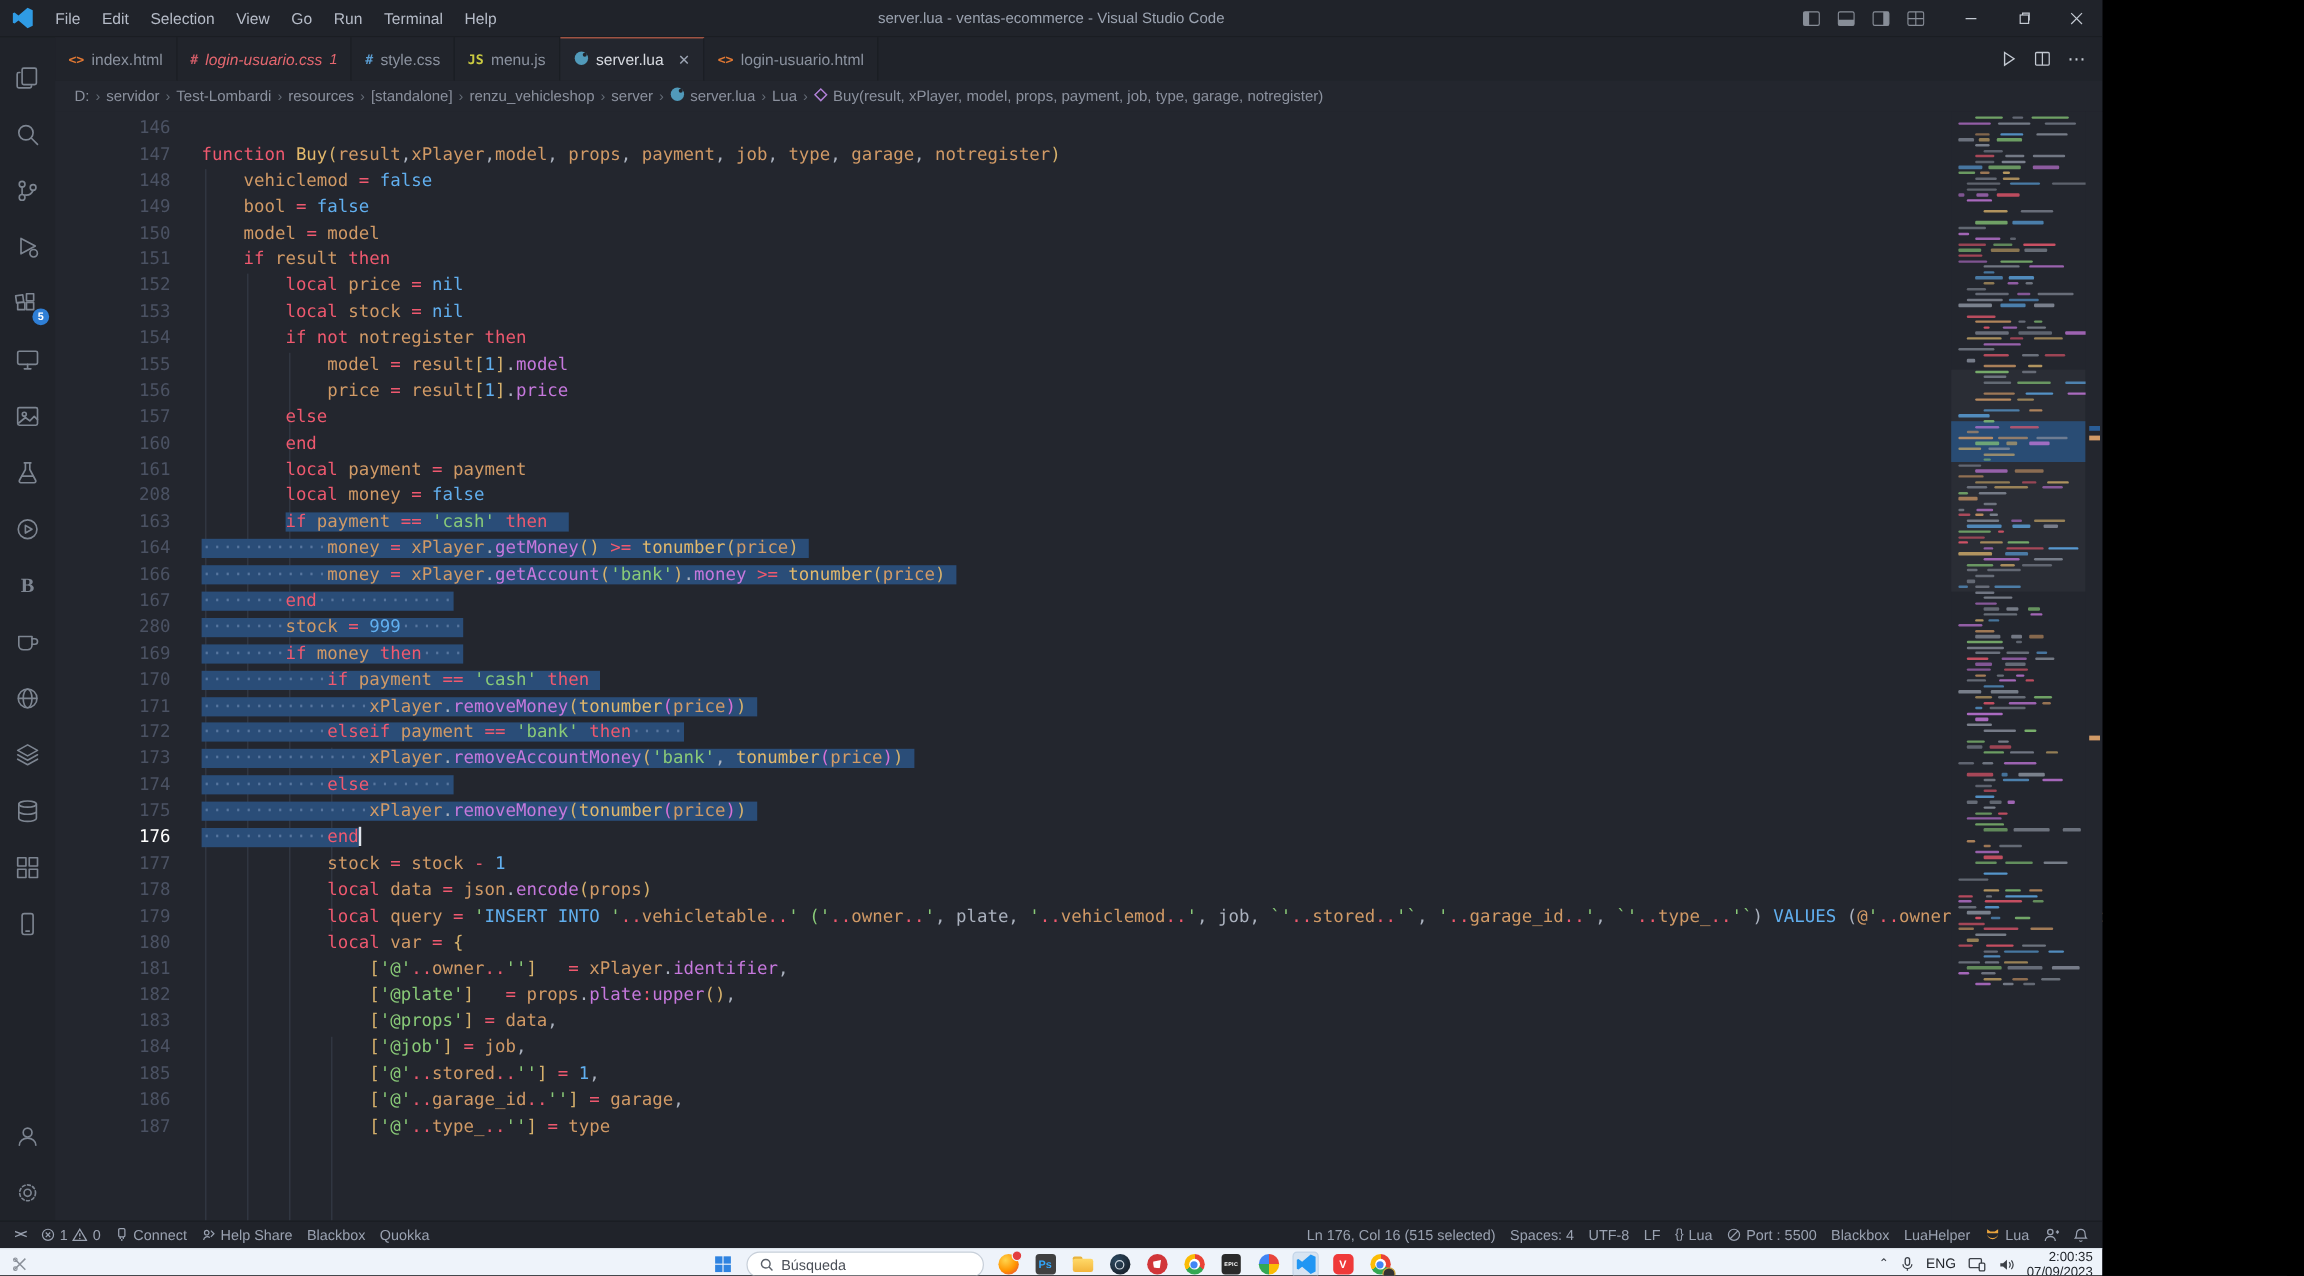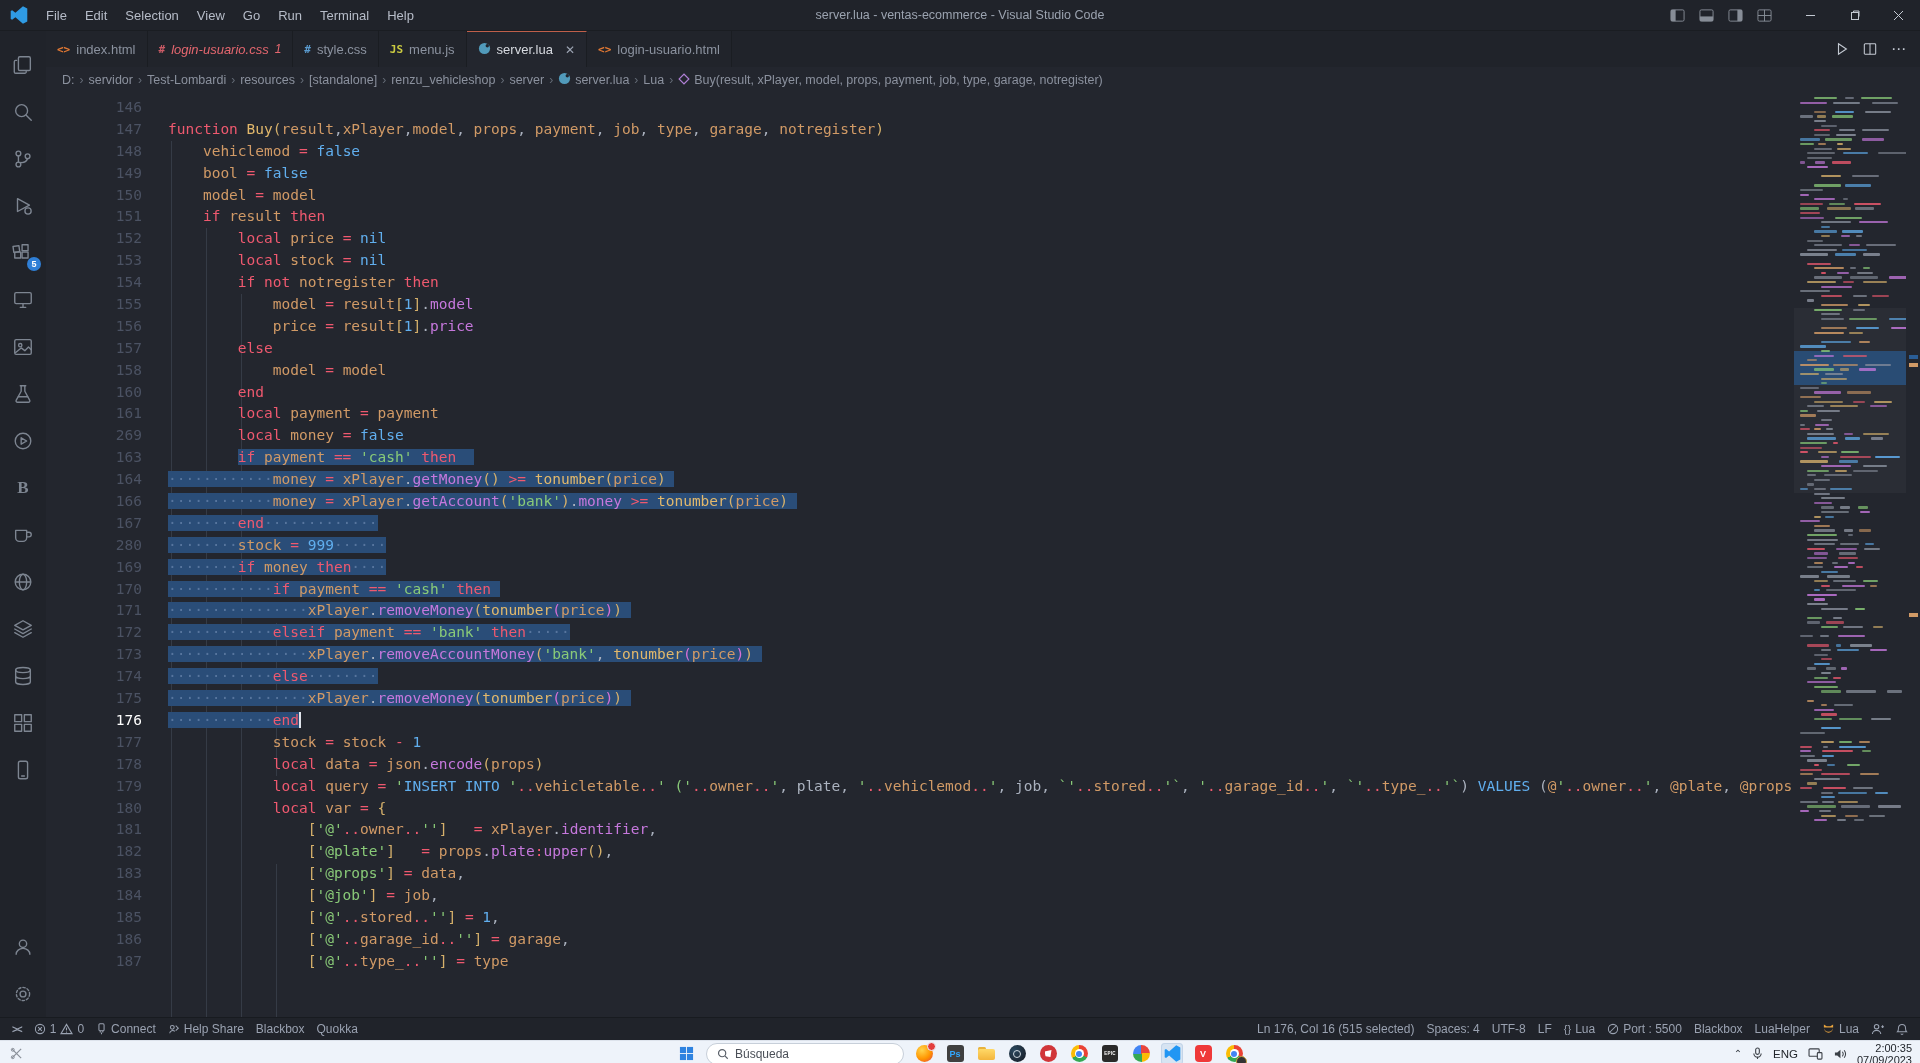--- a/index.html
+++ b/index.html
@@ -1,16 +1,16 @@
 <!DOCTYPE html>
 <html><head>
 <meta charset="utf-8">
 <style>
   html,body{margin:0;padding:0;background:#000;}
-  .screen{position:relative;width:1920px;height:1063px;background:#23262e;overflow:hidden;
+  .screen{position:relative;width:1752px;height:1063px;background:#23262e;overflow:hidden;
           font-family:"Liberation Sans","DejaVu Sans",sans-serif;color:#abb2bf;}
   
   .titlebar{height:30px;background:#20232a;display:flex;align-items:center;position:relative;border-bottom:1px solid #1a1d22;}
   .vs-logo{width:18px;height:18px;margin:0 10px 0 10px;}
   .menus{display:flex;gap:2px;}
   .menu-item{font-size:13px;color:#b6bcc8;padding:4px 8px;border-radius:4px;cursor:default;}
   .win-title{position:absolute;left:50%;transform:translateX(-50%);font-size:12.5px;color:#9ba3b0;white-space:nowrap;}
   .tb-right{margin-left:auto;display:flex;align-items:center;height:100%;}
   .layout-icons{display:flex;gap:14px;margin-right:16px;}
   .layout-icons svg{opacity:.75}
@@ -357,24 +357,23 @@
             <div class="code-line"><span class="ln">148</span><span class="lc"><span class="tok-t">    </span><span class="tok-v">vehiclemod</span><span class="tok-t"> </span><span class="tok-o">=</span><span class="tok-t"> </span><span class="tok-l">false</span></span></div>
             <div class="code-line"><span class="ln">149</span><span class="lc"><span class="tok-t">    </span><span class="tok-v">bool</span><span class="tok-t"> </span><span class="tok-o">=</span><span class="tok-t"> </span><span class="tok-l">false</span></span></div>
             <div class="code-line"><span class="ln">150</span><span class="lc"><span class="tok-t">    </span><span class="tok-v">model</span><span class="tok-t"> </span><span class="tok-o">=</span><span class="tok-t"> </span><span class="tok-v">model</span></span></div>
             <div class="code-line"><span class="ln">151</span><span class="lc"><span class="tok-t">    </span><span class="tok-k">if</span><span class="tok-t"> </span><span class="tok-v">result</span><span class="tok-t"> </span><span class="tok-k">then</span></span></div>
             <div class="code-line"><span class="ln">152</span><span class="lc"><span class="tok-t">        </span><span class="tok-k">local</span><span class="tok-t"> </span><span class="tok-v">price</span><span class="tok-t"> </span><span class="tok-o">=</span><span class="tok-t"> </span><span class="tok-l">nil</span></span></div>
             <div class="code-line"><span class="ln">153</span><span class="lc"><span class="tok-t">        </span><span class="tok-k">local</span><span class="tok-t"> </span><span class="tok-v">stock</span><span class="tok-t"> </span><span class="tok-o">=</span><span class="tok-t"> </span><span class="tok-l">nil</span></span></div>
             <div class="code-line"><span class="ln">154</span><span class="lc"><span class="tok-t">        </span><span class="tok-k">if</span><span class="tok-t"> </span><span class="tok-k">not</span><span class="tok-t"> </span><span class="tok-v">notregister</span><span class="tok-t"> </span><span class="tok-k">then</span></span></div>
             <div class="code-line"><span class="ln">155</span><span class="lc"><span class="tok-t">            </span><span class="tok-v">model</span><span class="tok-t"> </span><span class="tok-o">=</span><span class="tok-t"> </span><span class="tok-v">result</span><span class="tok-b">[</span><span class="tok-l">1</span><span class="tok-b">]</span><span class="tok-t">.</span><span class="tok-p">model</span></span></div>
             <div class="code-line"><span class="ln">156</span><span class="lc"><span class="tok-t">            </span><span class="tok-v">price</span><span class="tok-t"> </span><span class="tok-o">=</span><span class="tok-t"> </span><span class="tok-v">result</span><span class="tok-b">[</span><span class="tok-l">1</span><span class="tok-b">]</span><span class="tok-t">.</span><span class="tok-p">price</span></span></div>
             <div class="code-line"><span class="ln">157</span><span class="lc"><span class="tok-t">        </span><span class="tok-k">else</span></span></div>
-            <div class="code-line"><span class="ln">158</span><span class="lc"><span class="tok-t">            </span><span class="tok-v">model</span><span class="tok-t"> </span><span class="tok-o">=</span><span class="tok-t"> </span><span class="tok-v">model</span></span></div>
             <div class="code-line"><span class="ln">160</span><span class="lc"><span class="tok-t">        </span><span class="tok-k">end</span></span></div>
             <div class="code-line"><span class="ln">161</span><span class="lc"><span class="tok-t">        </span><span class="tok-k">local</span><span class="tok-t"> </span><span class="tok-v">payment</span><span class="tok-t"> </span><span class="tok-o">=</span><span class="tok-t"> </span><span class="tok-v">payment</span></span></div>
-            <div class="code-line"><span class="ln">269</span><span class="lc"><span class="tok-t">        </span><span class="tok-k">local</span><span class="tok-t"> </span><span class="tok-v">money</span><span class="tok-t"> </span><span class="tok-o">=</span><span class="tok-t"> </span><span class="tok-l">false</span></span></div>
+            <div class="code-line"><span class="ln">208</span><span class="lc"><span class="tok-t">        </span><span class="tok-k">local</span><span class="tok-t"> </span><span class="tok-v">money</span><span class="tok-t"> </span><span class="tok-o">=</span><span class="tok-t"> </span><span class="tok-l">false</span></span></div>
             <div class="code-line"><span class="ln">163</span><span class="lc"><span class="tok-t">        </span><span class="selbg"><span class="tok-k">if</span><span class="tok-t"> </span><span class="tok-v">payment</span><span class="tok-t"> </span><span class="tok-o">==</span><span class="tok-t"> </span><span class="tok-s">'cash'</span><span class="tok-t"> </span><span class="tok-k">then</span><span class="tok-w">  </span></span></span></div>
             <div class="code-line"><span class="ln">164</span><span class="lc"><span class="selbg"><span class="tok-w">············</span><span class="tok-v">money</span><span class="tok-t"> </span><span class="tok-o">=</span><span class="tok-t"> </span><span class="tok-v">xPlayer</span><span class="tok-t">.</span><span class="tok-p">getMoney</span><span class="tok-b">()</span><span class="tok-t"> </span><span class="tok-o">&gt;=</span><span class="tok-t"> </span><span class="tok-f">tonumber</span><span class="tok-b">(</span><span class="tok-v">price</span><span class="tok-b">)</span><span class="tok-w"> </span></span></span></div>
             <div class="code-line"><span class="ln">166</span><span class="lc"><span class="selbg"><span class="tok-w">············</span><span class="tok-v">money</span><span class="tok-t"> </span><span class="tok-o">=</span><span class="tok-t"> </span><span class="tok-v">xPlayer</span><span class="tok-t">.</span><span class="tok-p">getAccount</span><span class="tok-b">(</span><span class="tok-s">'bank'</span><span class="tok-b">)</span><span class="tok-t">.</span><span class="tok-p">money</span><span class="tok-t"> </span><span class="tok-o">&gt;=</span><span class="tok-t"> </span><span class="tok-f">tonumber</span><span class="tok-b">(</span><span class="tok-v">price</span><span class="tok-b">)</span><span class="tok-w"> </span></span></span></div>
             <div class="code-line"><span class="ln">167</span><span class="lc"><span class="selbg"><span class="tok-w">········</span><span class="tok-k">end</span><span class="tok-w">·············</span></span></span></div>
             <div class="code-line"><span class="ln">280</span><span class="lc"><span class="selbg"><span class="tok-w">········</span><span class="tok-v">stock</span><span class="tok-t"> </span><span class="tok-o">=</span><span class="tok-t"> </span><span class="tok-l">999</span><span class="tok-w">······</span></span></span></div>
             <div class="code-line"><span class="ln">169</span><span class="lc"><span class="selbg"><span class="tok-w">········</span><span class="tok-k">if</span><span class="tok-t"> </span><span class="tok-v">money</span><span class="tok-t"> </span><span class="tok-k">then</span><span class="tok-w">····</span></span></span></div>
             <div class="code-line"><span class="ln">170</span><span class="lc"><span class="selbg"><span class="tok-w">············</span><span class="tok-k">if</span><span class="tok-t"> </span><span class="tok-v">payment</span><span class="tok-t"> </span><span class="tok-o">==</span><span class="tok-t"> </span><span class="tok-s">'cash'</span><span class="tok-t"> </span><span class="tok-k">then</span><span class="tok-w"> </span></span></span></div>
             <div class="code-line"><span class="ln">171</span><span class="lc"><span class="selbg"><span class="tok-w">················</span><span class="tok-v">xPlayer</span><span class="tok-t">.</span><span class="tok-p">removeMoney</span><span class="tok-b">(</span><span class="tok-f">tonumber</span><span class="tok-B">(</span><span class="tok-v">price</span><span class="tok-B">)</span><span class="tok-b">)</span><span class="tok-w"> </span></span></span></div>
             <div class="code-line"><span class="ln">172</span><span class="lc"><span class="selbg"><span class="tok-w">············</span><span class="tok-k">elseif</span><span class="tok-t"> </span><span class="tok-v">payment</span><span class="tok-t"> </span><span class="tok-o">==</span><span class="tok-t"> </span><span class="tok-s">'bank'</span><span class="tok-t"> </span><span class="tok-k">then</span><span class="tok-w">·····</span></span></span></div>
             <div class="code-line"><span class="ln">173</span><span class="lc"><span class="selbg"><span class="tok-w">················</span><span class="tok-v">xPlayer</span><span class="tok-t">.</span><span class="tok-p">removeAccountMoney</span><span class="tok-b">(</span><span class="tok-s">'bank'</span><span class="tok-t">, </span><span class="tok-f">tonumber</span><span class="tok-B">(</span><span class="tok-v">price</span><span class="tok-B">)</span><span class="tok-b">)</span><span class="tok-w"> </span></span></span></div>

